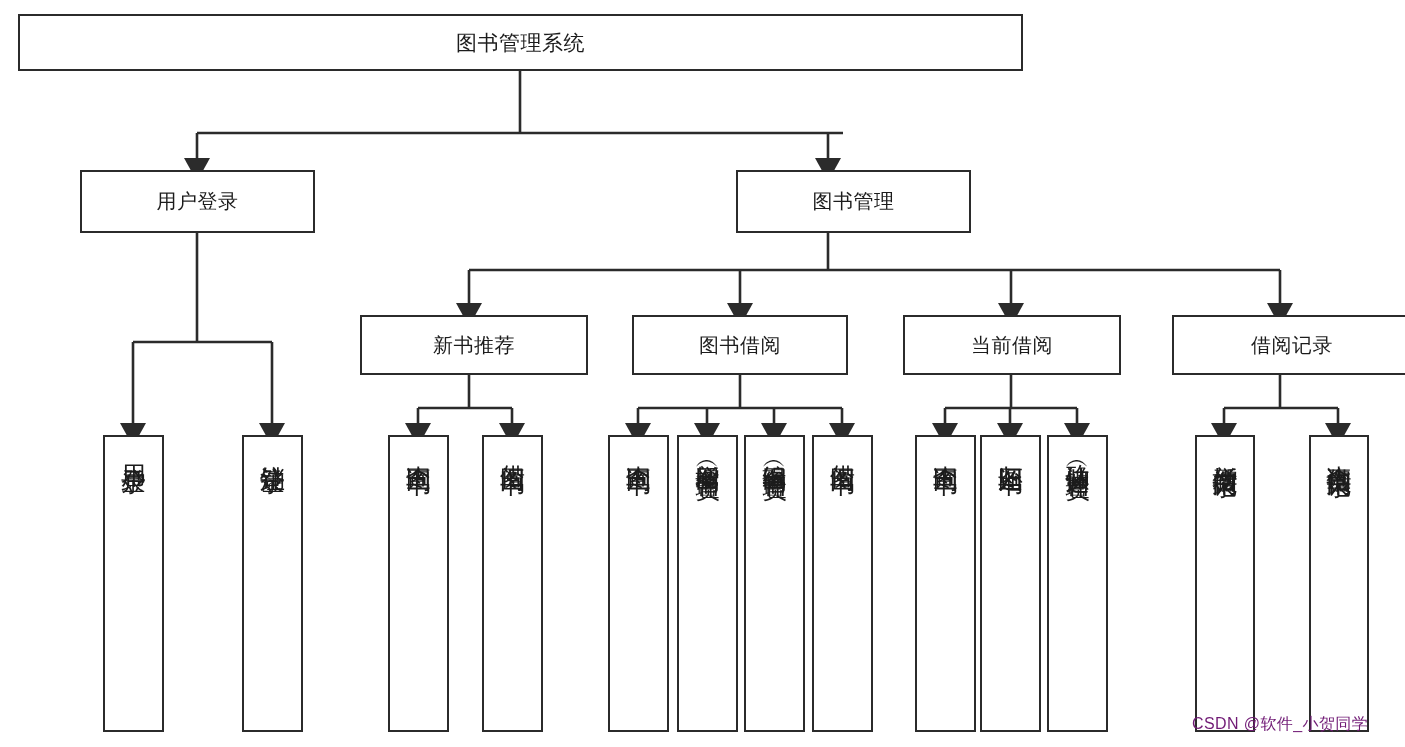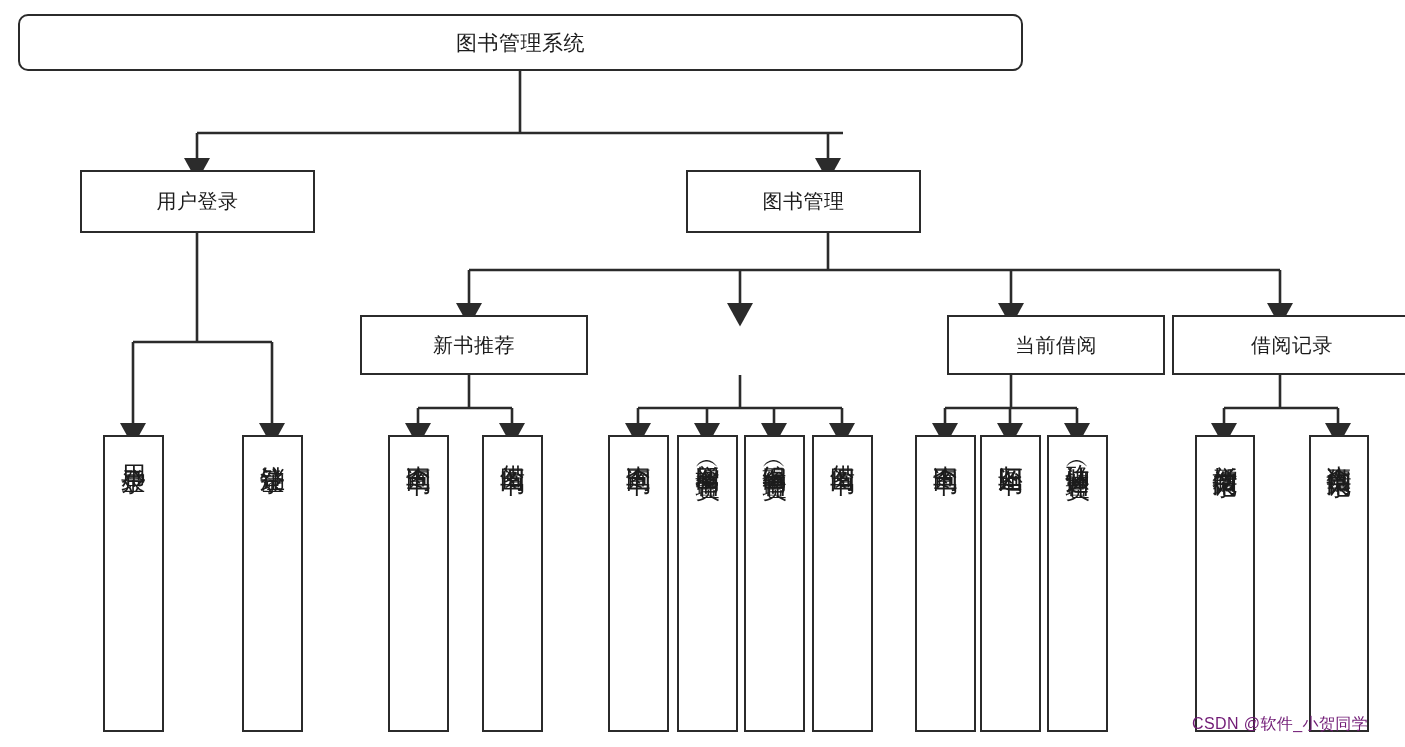--- a/index.html
+++ b/index.html
@@ -17,21 +17,21 @@
     background:#ffffff;
     display:flex;align-items:center;justify-content:center;
     text-align:center;
   }
   .node .lbl{
     color:#1c1c1c;
     line-height:1.12;
     letter-spacing:.5px;
   }
   
-  .lvl1{left:18px;top:14px;width:1005px;height:57px;border-radius:10px;}
+  .lvl1{left:18px;top:14px;width:1005px;height:57px;}
   .lvl1 .lbl{font-size:21px;}
   
   .lvl2{height:63px;}
   .lvl2 .lbl{font-size:20px;}
   
   .lvl3{height:60px;}
   .lvl3 .lbl{font-size:20px;}
   
   .leaf{top:435px;height:297px;align-items:flex-start;padding-top:8px;}
   .leaf .lbl{
@@ -104,28 +104,31 @@
     </g>
   </svg>
 
   <div class="node lvl1">
     <span class="lbl">图书管理系统</span>
   </div>
 
   <div class="node lvl2" style="left:80px;top:170px;width:235px;">
     <span class="lbl">用户登录</span>
   </div>
-  <div class="node lvl2" style="left:686px;top:170px;width:235px;">
+  <div class="node lvl2" style="left:736px;top:170px;width:235px;">
     <span class="lbl">图书管理</span>
   </div>
 
   <div class="node lvl3" style="left:360px;top:315px;width:228px;">
     <span class="lbl">新书推荐</span>
   </div>
-  <div class="node lvl3" style="left:903px;top:315px;width:218px;margin-left:44px;">
+  <div class="node lvl3" style="left:632px;top:315px;width:216px;">
+    <span class="lbl">图书借阅</span>
+  </div>
+  <div class="node lvl3" style="left:903px;top:315px;width:218px;">
     <span class="lbl">当前借阅</span>
   </div>
   <div class="node lvl3" style="left:1172px;top:315px;width:240px;">
     <span class="lbl">借阅记录</span>
   </div>
 
   <div class="node leaf" style="left:103px;width:61px;">
     <span class="lbl">用户登录</span>
   </div>
   <div class="node leaf" style="left:242px;width:61px;">

